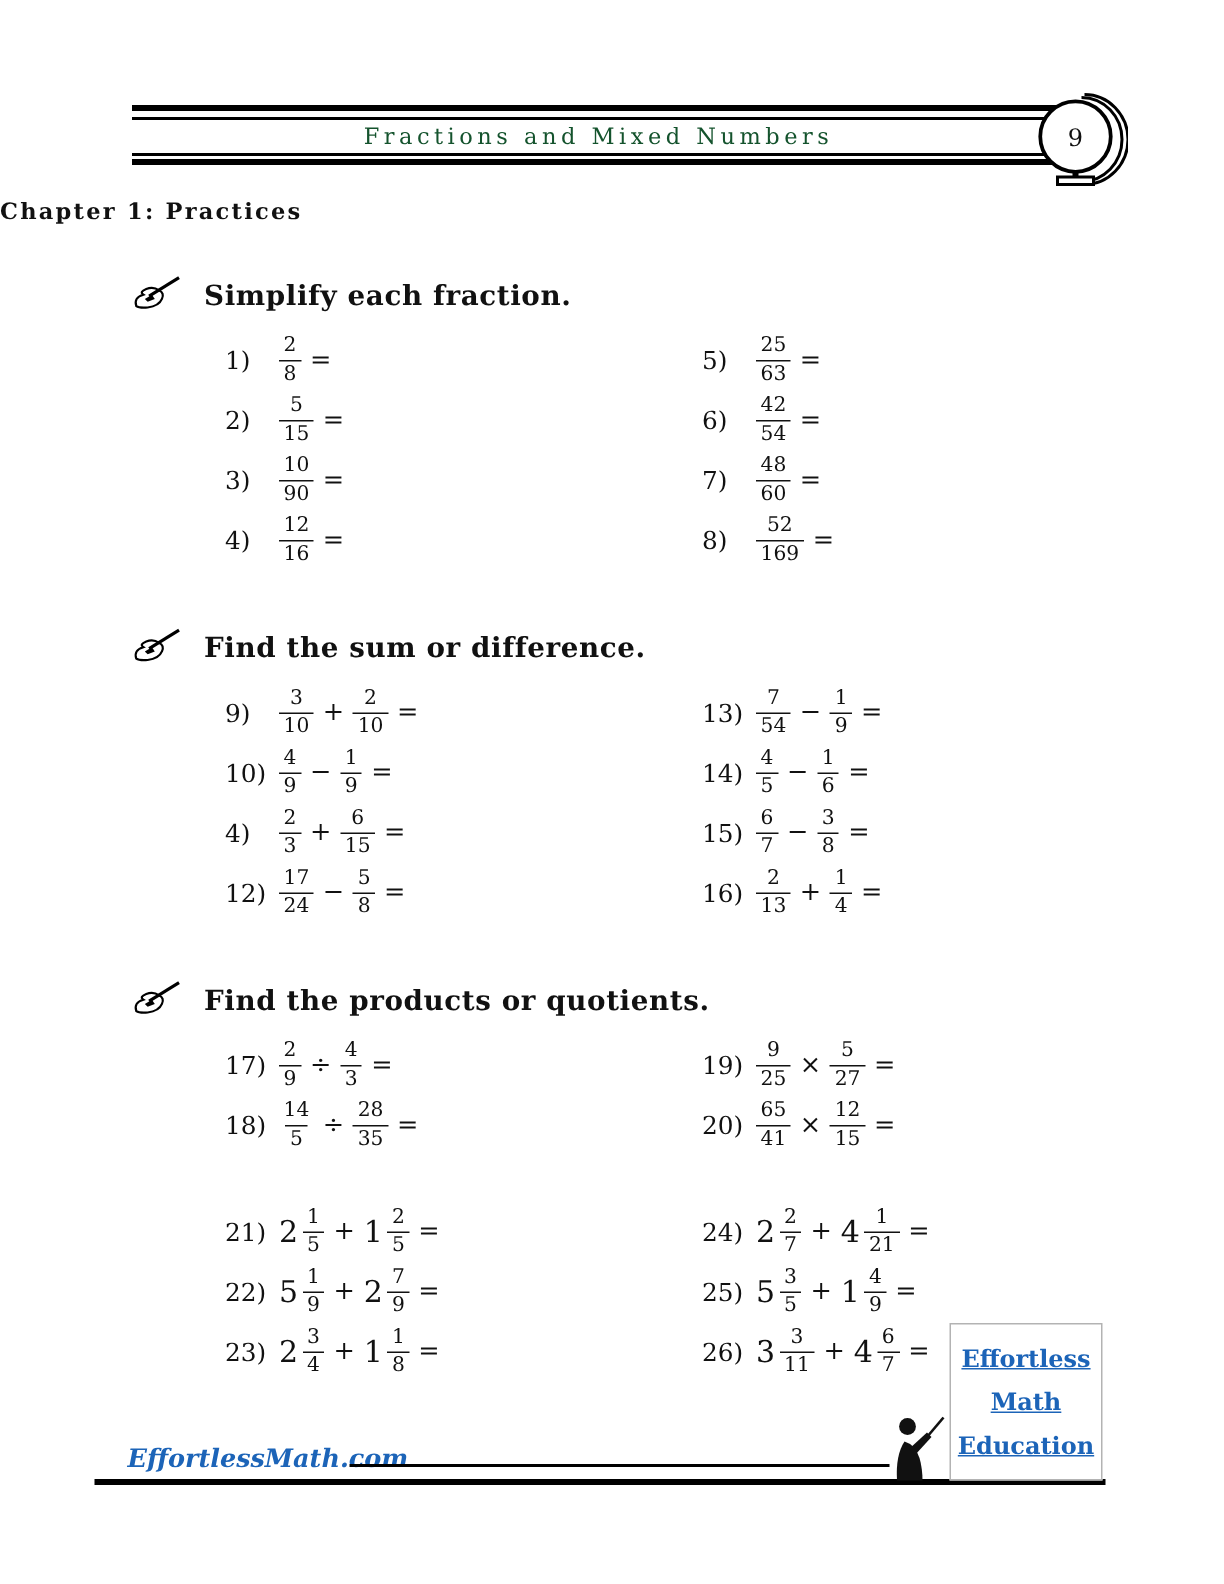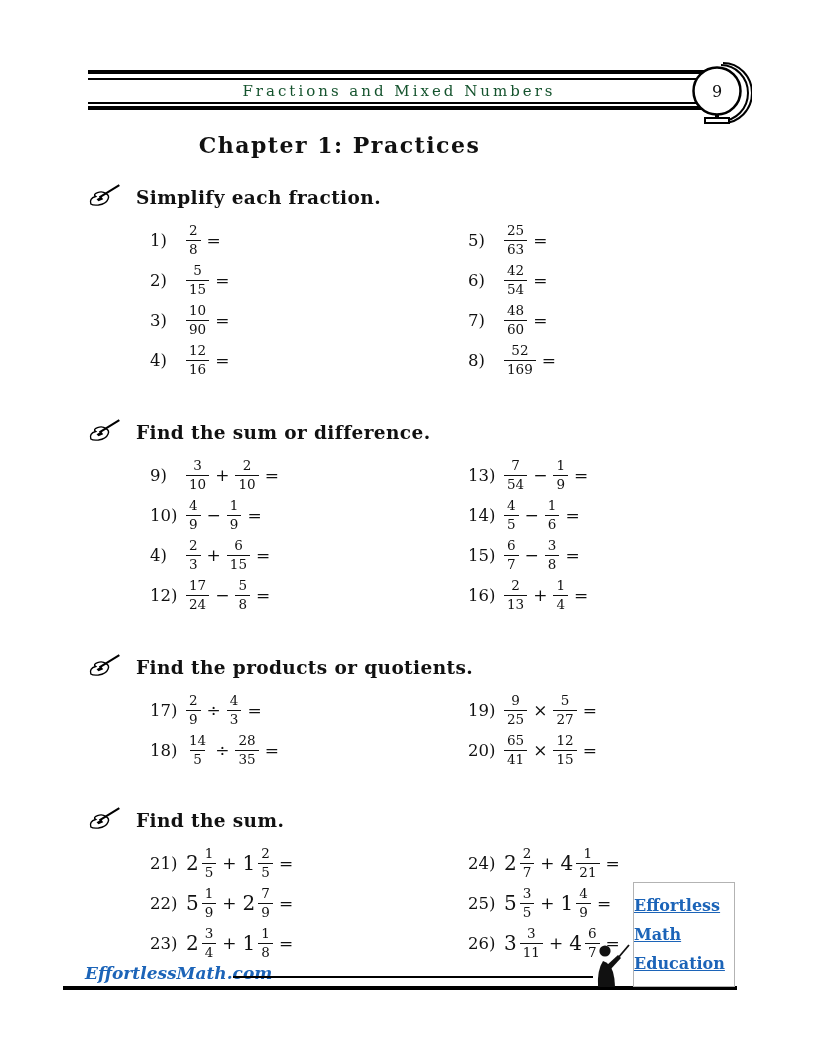--- a/index.html
+++ b/index.html
@@ -13,22 +13,22 @@
   #rule-top-thick { left:88px; width:622px; top:70px; height:4px; }
   #rule-top-thin  { left:88px; width:622px; top:78px; height:1.5px; }
   #rule-bot-thin  { left:88px; width:622px; top:102px; height:1.5px; }
   #rule-bot-thick { left:88px; width:622px; top:106px; height:4px; }
   .header-title {
     position:absolute; left:88px; width:622px; top:82px; text-align:center;
     font-size:15px; letter-spacing:3px; color:#14532d;
   }
   .globe { position:absolute; left:692px; top:62px; }
   .chapter-title {
-    position:absolute; left:0; top:132px; width:679px; text-align:center;
-    font-weight:bold; font-size:22px; letter-spacing:1.5px;
+    position:absolute; left:0; top:132px; width:679px; 
+    font-weight:bold; font-size:15px; letter-spacing:1.5px;
   }
   
   #sections { position:absolute; left:88px; top:178px; width:644px; }
   .section:nth-child(1) { margin-bottom:33px; }
   .section:nth-child(2) { margin-bottom:33px; }
   .section:nth-child(3) { margin-bottom:31px; }
   .sec-head { display:flex; align-items:flex-end; gap:10px; height:30px; }
   .sec-head h2 { margin:0; font-size:18.5px; font-weight:bold; letter-spacing:0.4px; }
   .pen-icon { flex:none; display:inline-flex; }
   .items { display:grid; grid-auto-flow:column; padding-left:62px; margin-top:12px; }
@@ -38,21 +38,21 @@
   .frac { display:inline-flex; flex-direction:column; align-items:center; line-height:1; font-size:13.5px; }
   .fn { padding:0 3px 2px; }
   .fd { border-top:1.4px solid #111; padding:2px 3px 0; }
   .op { font-size:17px; margin:0 6px; }
   .mixed { display:inline-flex; align-items:center; }
   .mw { font-size:20px; margin-right:3px; }
   
   .edu-box {
     position:absolute; left:633px; top:882px; width:100px; height:103px;
     background:#fff; border:1.5px solid #b3b3b3; z-index:5;
-    display:flex; flex-direction:column; align-items:flex-start; justify-content:center; gap:10px;
+    display:flex; flex-direction:column; align-items:center; justify-content:center; gap:10px;
   }
   .edu-line {
     font-size:16px; font-weight:bold; color:var(--link-blue,#1c64b8);
     text-decoration:underline; cursor:pointer;
   }
   .teacher { position:absolute; left:590px; top:944px; z-index:4; }
   .footer-site {
     position:absolute; left:85px; top:963px; font-size:17px; font-style:italic; font-weight:bold;
     color:var(--link-blue,#1c64b8); cursor:pointer;
   }
@@ -378,30 +378,20 @@
             <span class="frac">
               <span class="fn">12</span>
               <span class="fd">15</span>
             </span>
             <span class="op">=</span>
           </span>
         </div>
       </div>
     </section>
     <section class="section">
-      <div class="sec-head">
-  <span class="pen-icon">
-    <svg width="38" height="25" viewBox="0 0 40 26">
-      <path d="M3,22 Q1,16 8,14 Q5,12 10,10 Q15,8 19,11 Q23,13 21,17 Q19,22 11,23 Q5,23.5 3,22 Z" fill="#fff" stroke="#000" stroke-width="1.5"></path>
-      <line x1="12" y1="15" x2="33" y2="2" stroke="#000" stroke-width="2.2"></line>
-      <path d="M9,17 l5,-3 l2,3 l-5,2 z" fill="#000"></path>
-    </svg>
-  </span>
-<h2 class="sec-title">Find the sum.</h2>
-      </div>
       <div class="items" style="grid-template-rows: repeat(3, 40px); grid-template-columns: 318px auto;">
         <div class="item">
           <span class="ilabel">21)</span>
           <span class="expr">
             <span class="mixed">
               <span class="mw">2</span>
               <span class="frac">
                 <span class="fn">1</span>
                 <span class="fd">5</span>
               </span>

